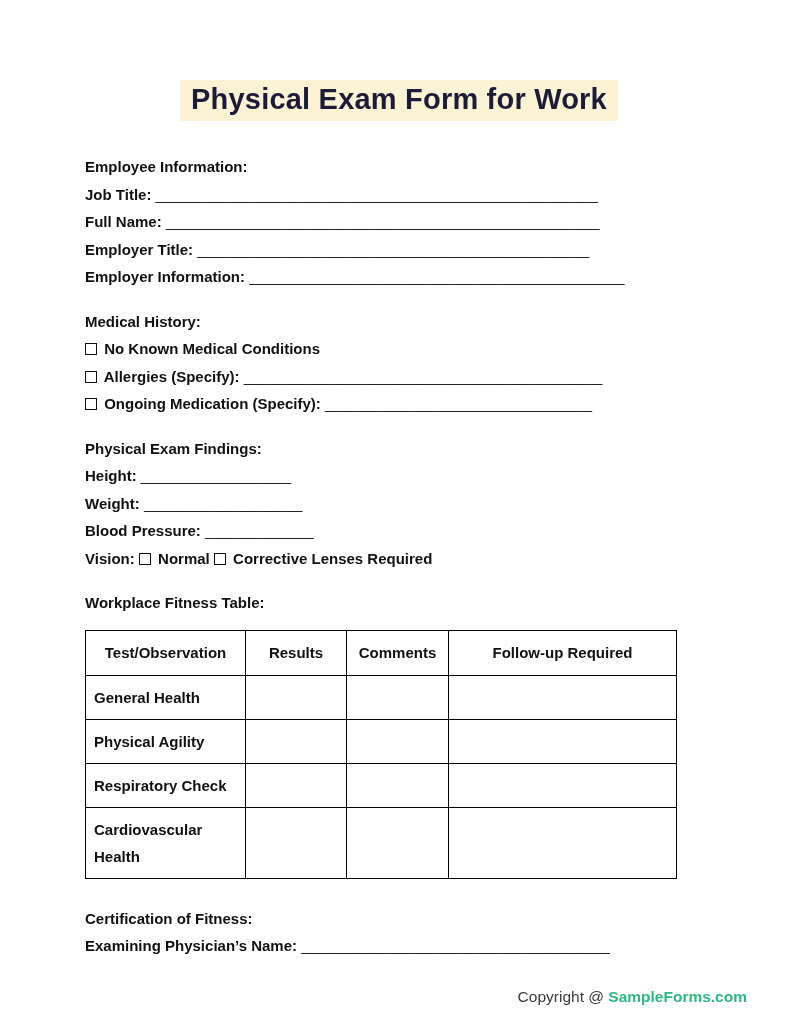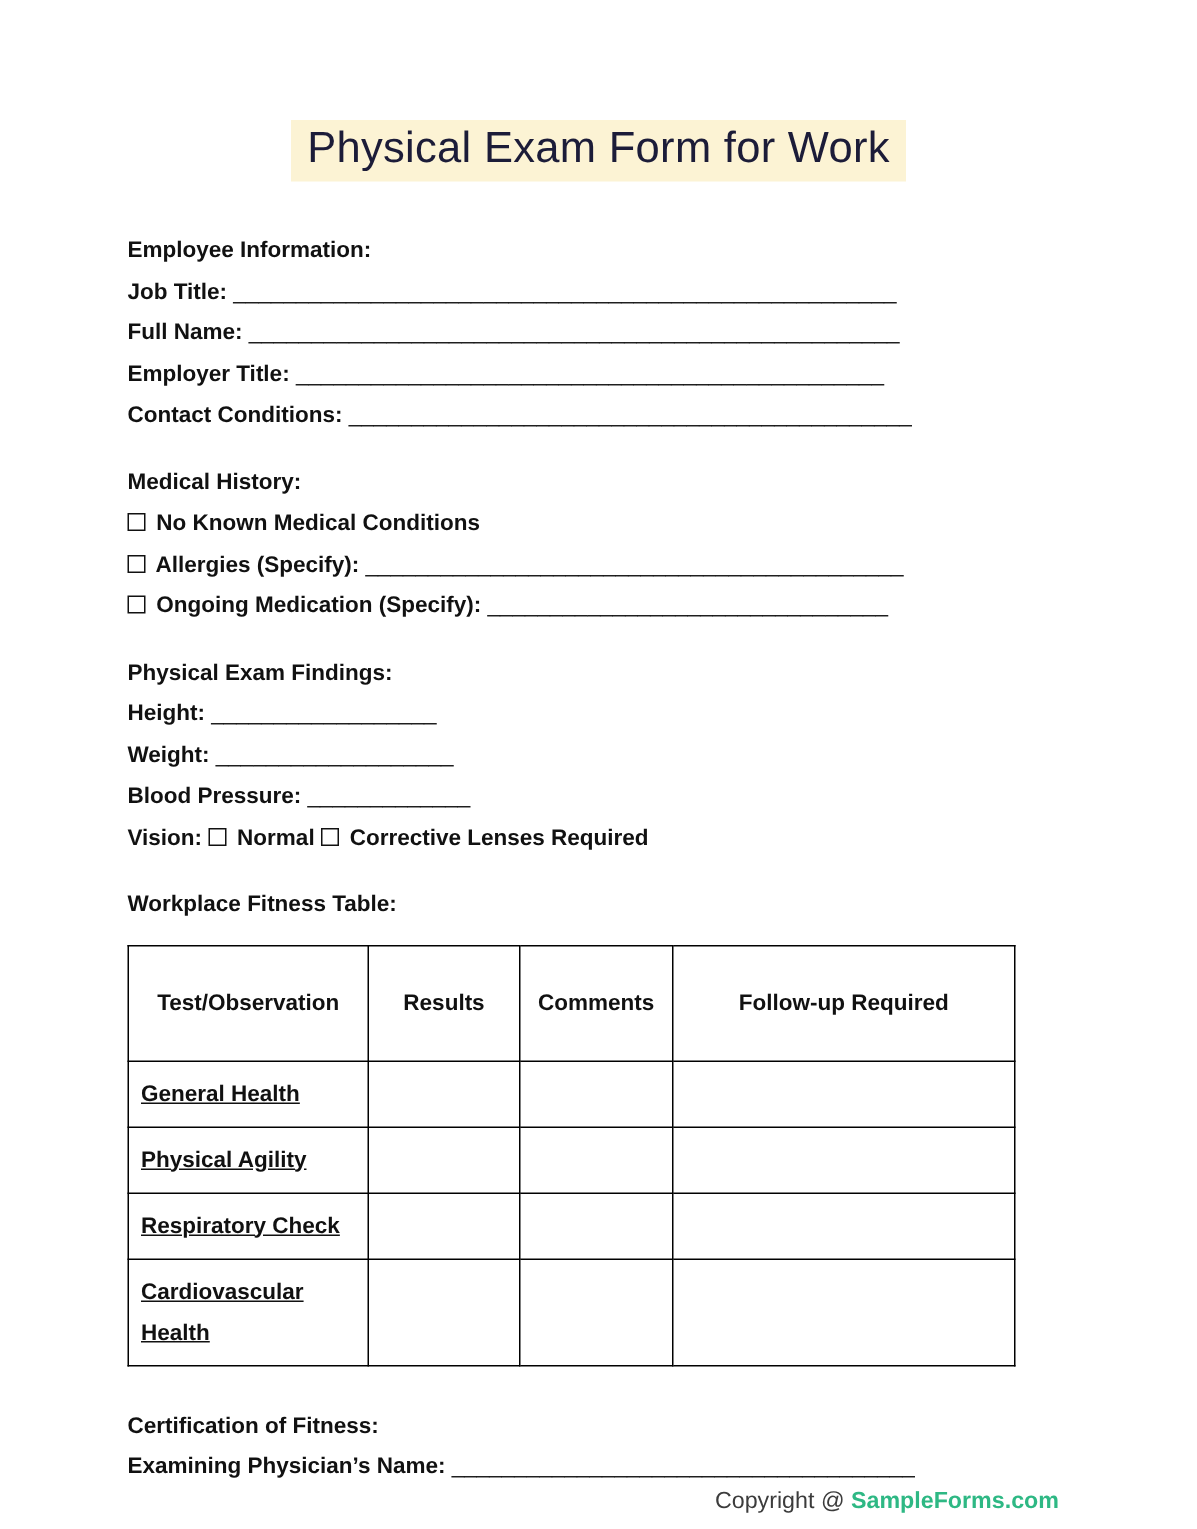--- a/index.html
+++ b/index.html
@@ -10,21 +10,21 @@
     overflow: hidden;
     font-family: "Liberation Sans", sans-serif;
     color: #111111;
   }
   .title-wrap { padding-top: 80px; text-align: center; }
   .page-title {
     display: inline-block;
     background: var(--title-highlight, #fcf3d4);
     color: var(--title-text, #1c1c38);
     font-size: 29px;
-    font-weight: 400;
+    font-weight: 700;
     padding: 3px 11px 5px 11px;
     letter-spacing: 0.2px;
   }
   .content { margin: 32px 0 0 85px; width: 591px; }
   .content p {
     margin: 0;
     font-size: 15px;
     font-weight: 700;
     line-height: 27.5px;
     white-space: nowrap;
@@ -47,36 +47,36 @@
     margin-top: 13px;
   }
   table.fitness th, table.fitness td {
     border: 1px solid #000;
     font-size: 15px;
     vertical-align: top;
   }
   table.fitness th {
     font-weight: 700;
     text-align: center;
-    padding: 28px 4px;
+    padding: 12px 4px;
     line-height: 20px;
   }
   table.fitness td {
     font-weight: 700;
     text-align: left;
     padding: 8px 8px;
     line-height: 27px;
-    text-decoration: underline;
   }
   table.fitness tbody tr { height: 43px; }
   table.fitness tbody tr.tall { height: 70px; }
   .sec-cert { margin-top: 26px; }
   .footer {
+    margin-top: 28px;
     text-align: right;
-    padding-right: 92px;
+    padding-right: 51px;
     font-size: 15.5px;
     color: #3c3c3c;
   }
   .footer .copy { font-weight: 400; }
   .footer .brand {
     color: var(--brand-link, #2eb884);
     font-weight: 700;
     text-decoration: none;
     cursor: pointer;
   }
@@ -88,21 +88,21 @@
   <span class="page-title">Physical Exam Form for Work</span>
 </div>
 
 <div class="content">
 
   <div class="sec">
     <p>Employee Information:</p>
     <p><span>Job Title:</span> <span class="blank">_____________________________________________________</span></p>
     <p><span>Full Name:</span> <span class="blank">____________________________________________________</span></p>
     <p><span>Employer Title:</span> <span class="blank">_______________________________________________</span></p>
-    <p><span>Contact Conditions:</span> <span class="blank">_____________________________________________</span></p>
+    <p><span>Employer Information:</span> <span class="blank">_____________________________________________</span></p>
   </div>
 
   <div class="sec">
     <p>Medical History:</p>
     <p><span class="checkbox"></span> <span>No Known Medical Conditions</span></p>
     <p><span class="checkbox"></span> <span>Allergies (Specify):</span> <span class="blank">___________________________________________</span></p>
     <p><span class="checkbox"></span> <span>Ongoing Medication (Specify):</span> <span class="blank">________________________________</span></p>
   </div>
 
   <div class="sec">

